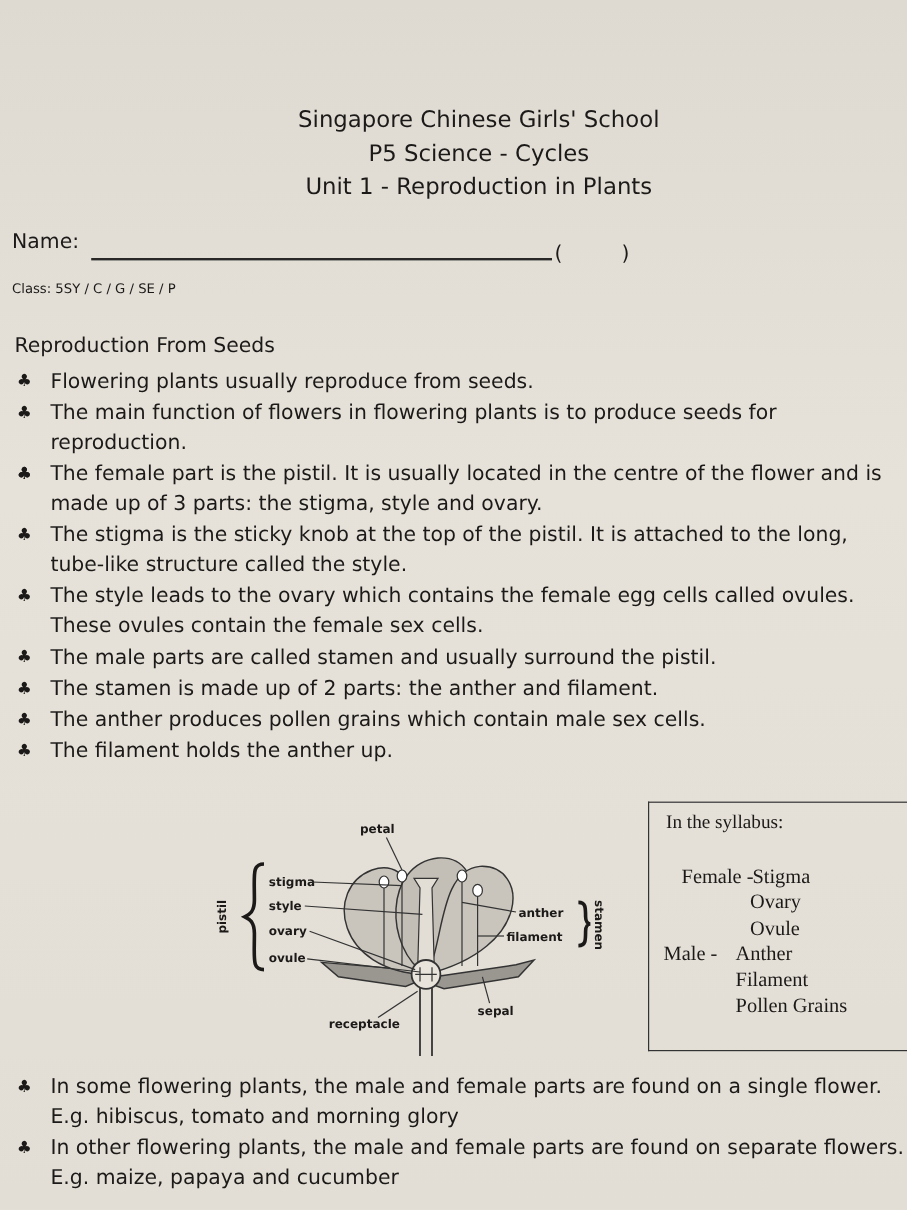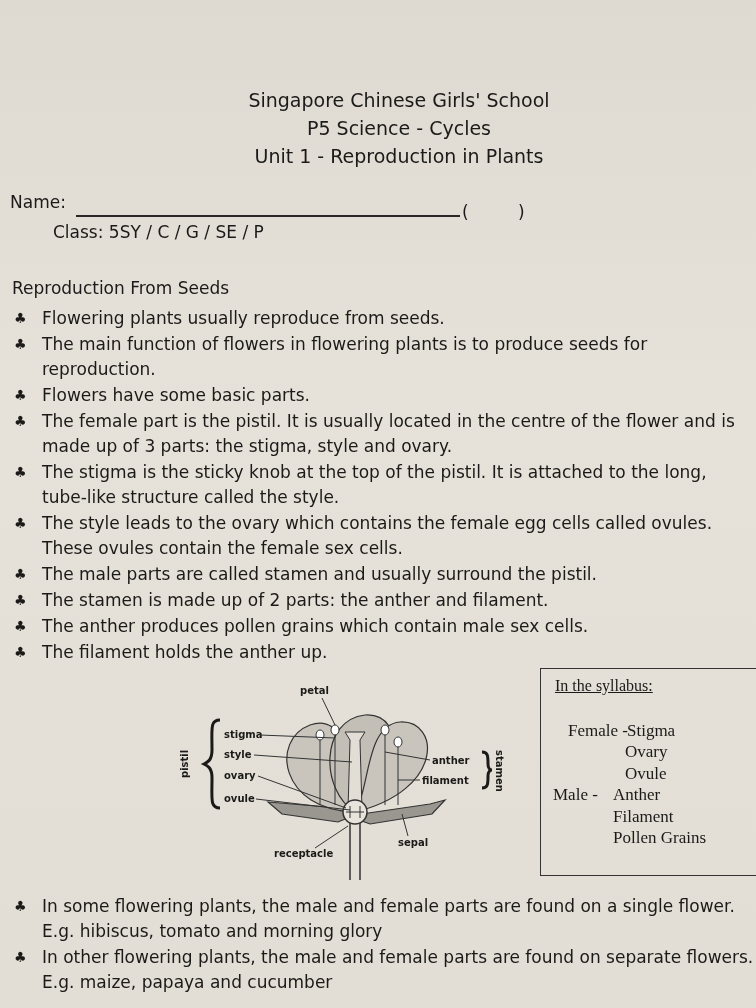--- a/index.html
+++ b/index.html
@@ -10,29 +10,29 @@
     font-family:"DejaVu Sans", sans-serif;
     color:#1c1a18;
     position:relative;
   }
   .header { position:absolute; left:0; width:756px; top:86px; text-align:center; font-size:19px; line-height:28px; }
   .header div { padding-left:42px; }
   .name-row { position:absolute; left:10px; top:192px; font-size:17px;text-align:center; }
   .name-line { position:absolute; left:76px; top:215px; width:384px; border-top:2px solid #2a2826; }
   .paren-l { position:absolute; left:462px; top:202px; font-size:17px; }
   .paren-r { position:absolute; left:518px; top:202px; font-size:17px; }
-  .class-row { position:absolute; left:10px; top:222px; font-size:17px;margin-left:43px; }
+  .class-row { position:absolute; left:10px; top:234px; font-size:11px; }
   .section-title { position:absolute; left:12px; top:278px; font-size:17px; font-weight:normal; }
   ul.bullets { position:absolute; left:14px; top:306px; margin:0; padding:0; list-style:none; width:740px; }
   ul.bullets li { position:relative; padding-left:28px; font-size:17px; line-height:25px; margin-bottom:1px; }
   ul.bullets li .b { position:absolute; left:0; top:0; font-size:14px; }
   ul.bullets2 { top:886px; }
   .diagram { position:absolute; left:170px; top:680px; width:360px; height:200px; }
   .syl-box { position:absolute; left:540px; top:668px; width:230px; height:206px; border:1.5px solid #333; border-right:none; }
-  .syl-title { position:absolute; left:14px; top:8px; font-family:"Liberation Serif", serif; font-size:16px; text-decoration:underline; }
+  .syl-title { position:absolute; left:14px; top:8px; font-family:"Liberation Serif", serif; font-size:16px; }
   .syl-line { position:absolute; font-family:"Liberation Serif", serif; font-size:17px; }
   .lbl { font-family:"DejaVu Sans", sans-serif; font-size:10px; font-weight:bold; fill:#1c1a18; }
 </style>
 </head>
 <body>
 
 <div class="header">
   <div>Singapore Chinese Girls' School</div>
   <div>P5 Science - Cycles</div>
   <div>Unit 1 - Reproduction in Plants</div>
@@ -42,21 +42,21 @@
 <div class="name-line"></div>
 <div class="paren-l">(</div>
 <div class="paren-r">)</div>
 <div class="class-row">Class: 5SY / C / G / SE / P</div>
 
 <div class="section-title">Reproduction From Seeds</div>
 
 <ul class="bullets">
   <li><span class="b">♣</span><span>Flowering plants usually reproduce from seeds.</span></li>
   <li><span class="b">♣</span><span>The main function of flowers in flowering plants is to produce seeds for reproduction.</span></li>
-  <li><span class="b">♣</span><span>Flowers have some basic parts.</span></li>
+  <li><span class="b">♣</span></li>
   <li><span class="b">♣</span><span>The female part is the pistil. It is usually located in the centre of the flower and is made up of 3 parts: the stigma, style and ovary.</span></li>
   <li><span class="b">♣</span><span>The stigma is the sticky knob at the top of the pistil. It is attached to the long, tube-like structure called the style.</span></li>
   <li><span class="b">♣</span><span>The style leads to the ovary which contains the female egg cells called ovules. These ovules contain the female sex cells.</span></li>
   <li><span class="b">♣</span><span>The male parts are called stamen and usually surround the pistil.</span></li>
   <li><span class="b">♣</span><span>The stamen is made up of 2 parts: the anther and filament.</span></li>
   <li><span class="b">♣</span><span>The anther produces pollen grains which contain male sex cells.</span></li>
   <li><span class="b">♣</span><span>The filament holds the anther up.</span></li>
 </ul>
 
 <div class="diagram">

